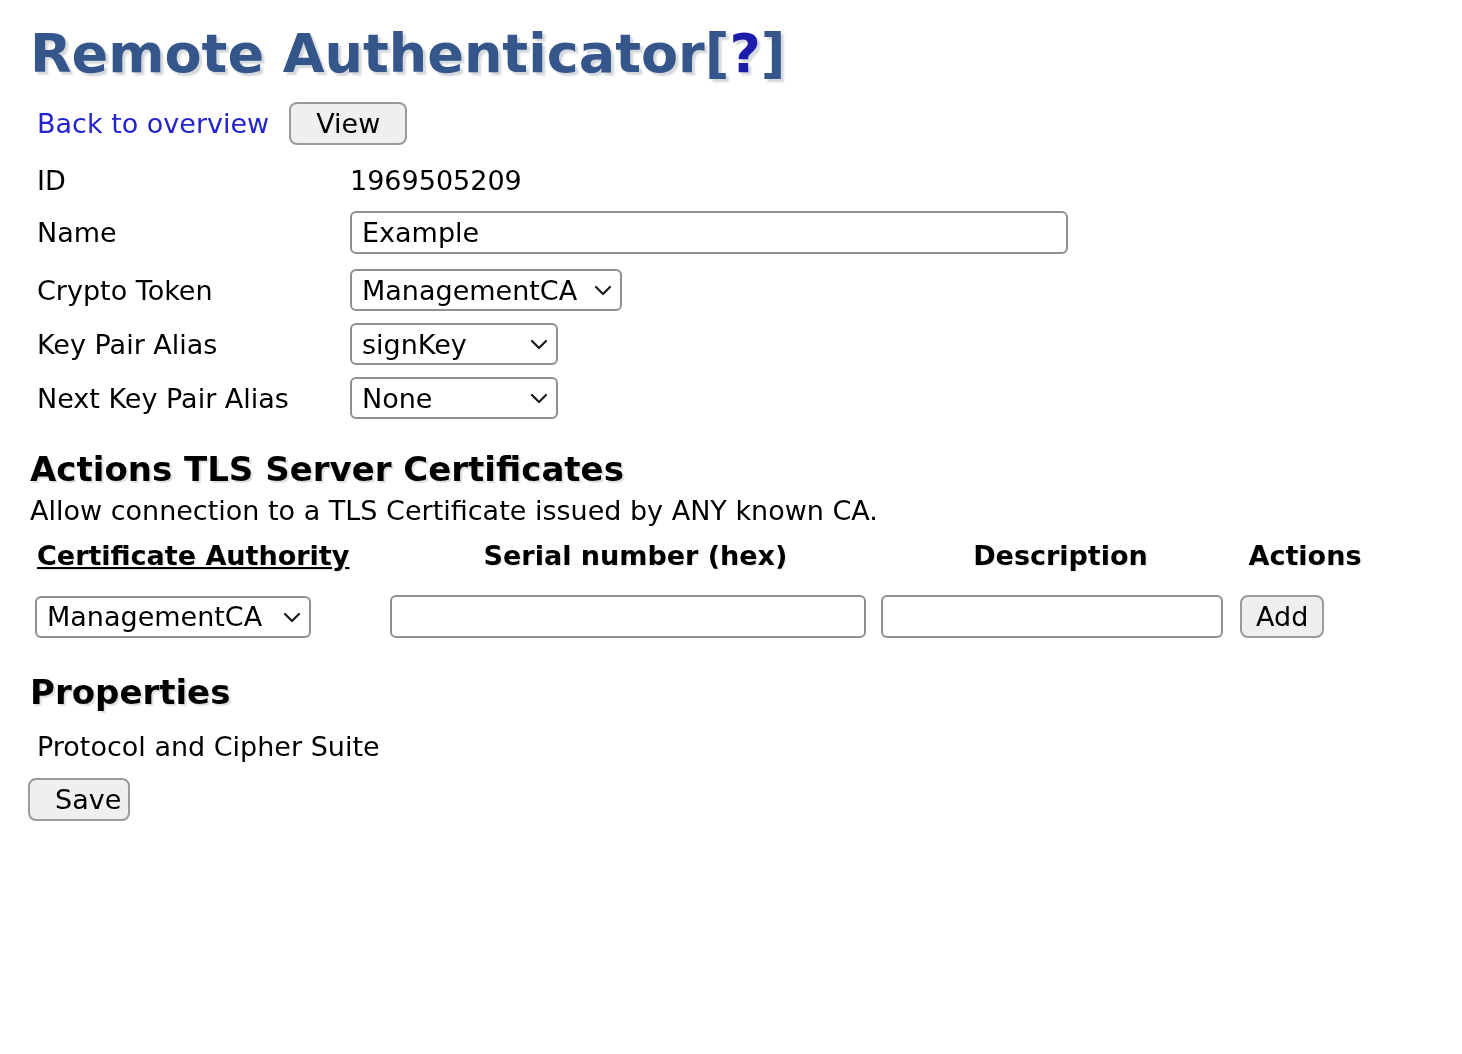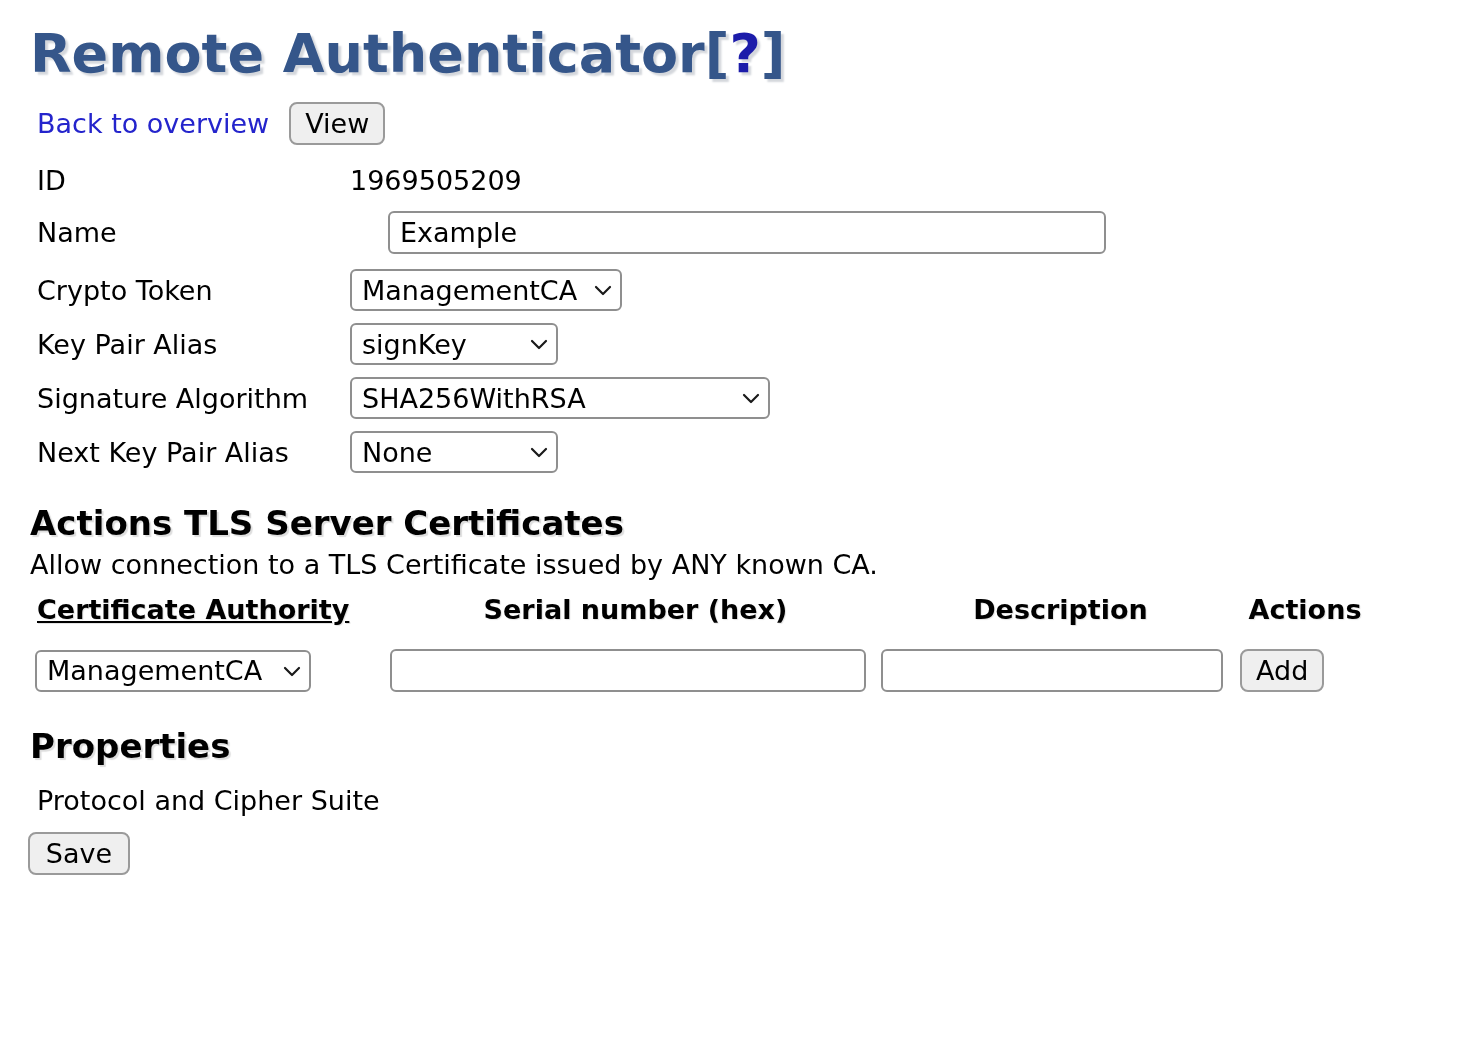--- a/index.html
+++ b/index.html
@@ -41,21 +41,21 @@
     text-decoration: none;
     cursor: pointer;
   }
   .btn {
     font-family: "DejaVu Sans", "Liberation Sans", sans-serif;
     font-size: 27px;
     color: #000;
     background: #efefef;
     border: 2px solid #9a9a9a;
     border-radius: 8px;
-    padding: 3px 14px;
+    padding: 3px 25px;
     height: 43px;
     cursor: pointer;
   }
 
   
   .form { margin: 20px 0 0 7px; }
   .form-row { display: flex; align-items: center; }
   .form-row .lbl {
     flex: 0 0 313px;
     font-size: 27px;
@@ -69,21 +69,21 @@
   input.text-input {
     font-family: "DejaVu Sans", "Liberation Sans", sans-serif;
     font-size: 27px;
     height: 43px;
     border: 2px solid #8f8f8f;
     border-radius: 6px;
     padding: 0 10px;
     background: #fff;
     color: #000;
   }
-  .name-input { width: 718px; margin-left: 38px; }
+  .name-input { width: 718px; }
 
   .select-wrap { position: relative; display: inline-block; border-radius: 12px; }
   select.sel {
     -webkit-appearance: none;
     -moz-appearance: none;
     appearance: none;
     font-family: "DejaVu Sans", "Liberation Sans", sans-serif;
     font-size: 27px;
     height: 42px;
     background: #fff;
@@ -195,31 +195,20 @@
       <span class="select-wrap w-keypair">
         <select class="sel">
           <option>signKey</option>
         </select>
         <svg class="chev" width="18" height="12" viewBox="0 0 18 12">
             <polyline points="2,2 9,9 16,2" fill="none" stroke="#1a1a1a" stroke-width="2.2" stroke-linecap="round" stroke-linejoin="round"></polyline>
           </svg>
       </span>
     </div>
 
-    <div class="form-row row-sel">
-      <span class="lbl">Signature Algorithm</span>
-      <span class="select-wrap w-sigalg">
-        <select class="sel">
-          <option>SHA256WithRSA</option>
-        </select>
-        <svg class="chev" width="18" height="12" viewBox="0 0 18 12">
-            <polyline points="2,2 9,9 16,2" fill="none" stroke="#1a1a1a" stroke-width="2.2" stroke-linecap="round" stroke-linejoin="round"></polyline>
-          </svg>
-      </span>
-    </div>
 
     <div class="form-row row-sel">
       <span class="lbl">Next Key Pair Alias</span>
       <span class="select-wrap w-nextkey">
         <select class="sel">
           <option>None</option>
         </select>
         <svg class="chev" width="18" height="12" viewBox="0 0 18 12">
             <polyline points="2,2 9,9 16,2" fill="none" stroke="#1a1a1a" stroke-width="2.2" stroke-linecap="round" stroke-linejoin="round"></polyline>
           </svg>

